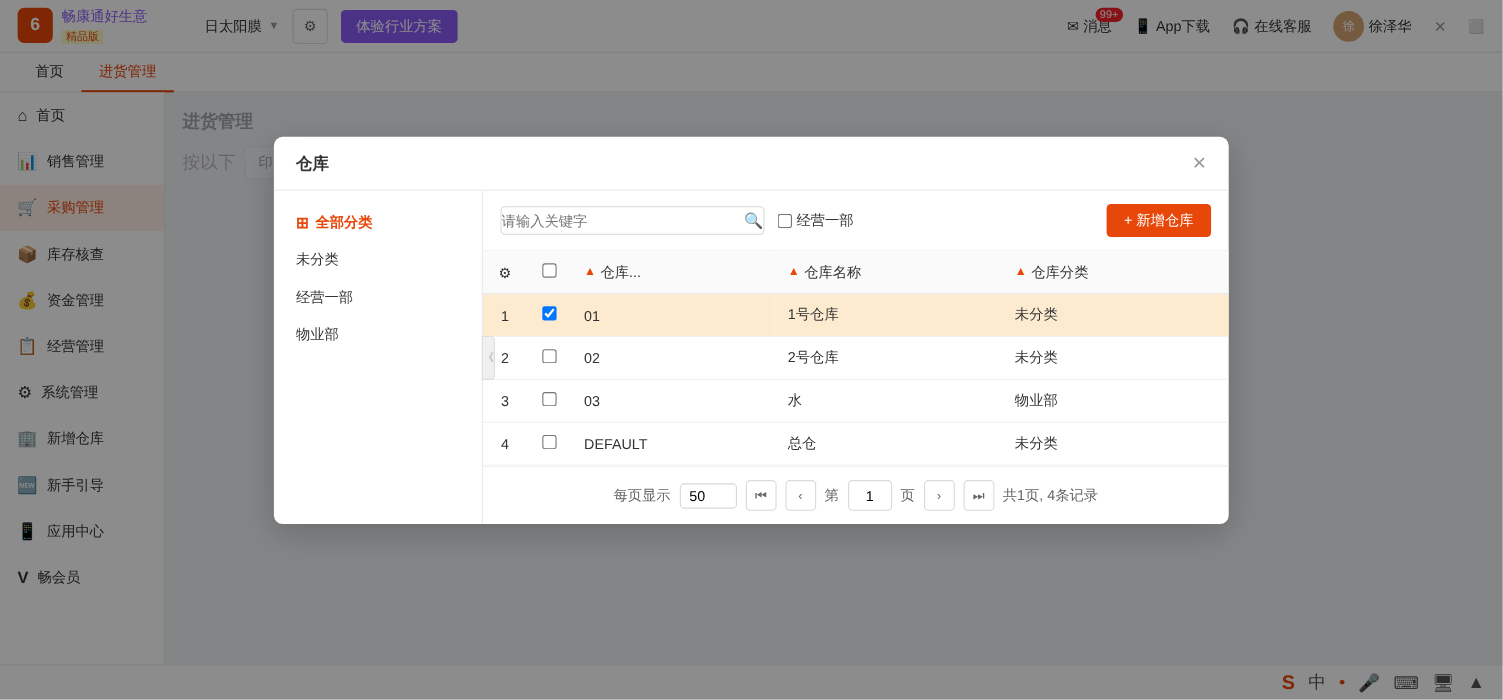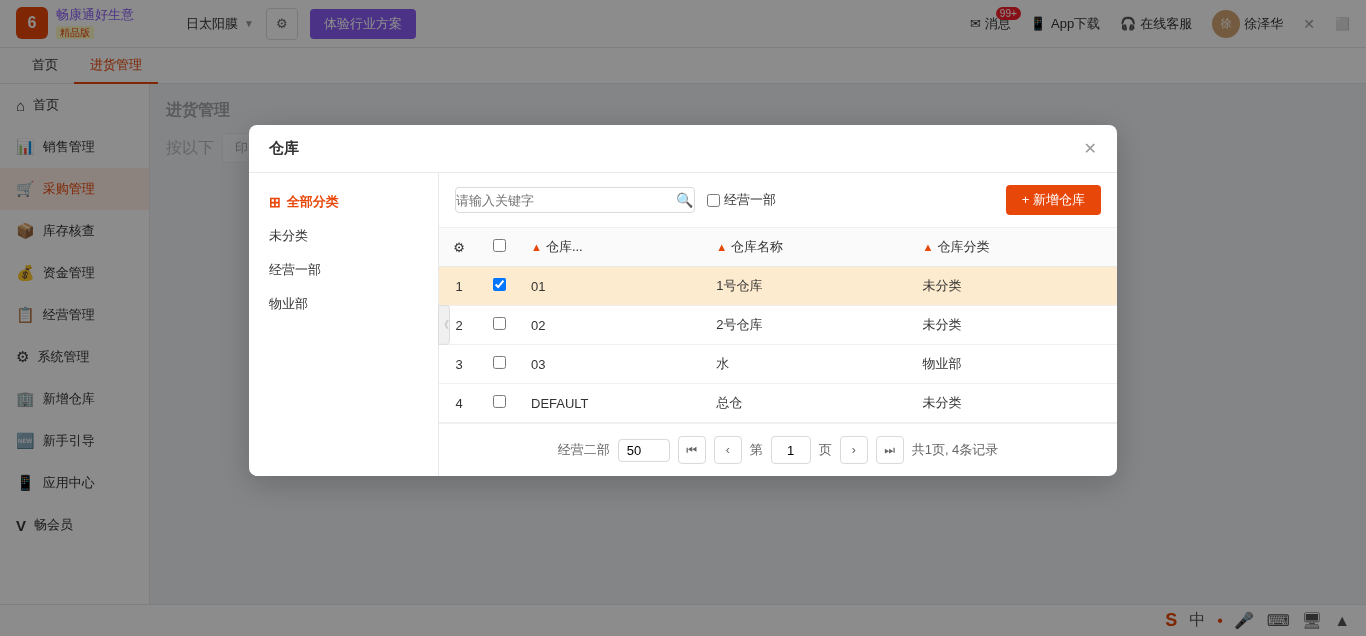--- a/index.html
+++ b/index.html
@@ -496,21 +496,21 @@
               </td>
               <td>DEFAULT</td>
               <td>总仓</td>
               <td>未分类</td>
             </tr>
           </tbody>
         </table>
       </div>
 
       <div class="modal-pagination">
-        <span class="pag-label">经营二部</span>
+        <span class="pag-label">每页显示</span>
         <div style="position:relative;display:inline-block;">
           <select class="pag-select">
             <option>20</option>
             <option selected="">50</option>
             <option>100</option>
           </select>
         </div>
         <button class="pag-btn">
           <span>⏮</span>
         </button>

